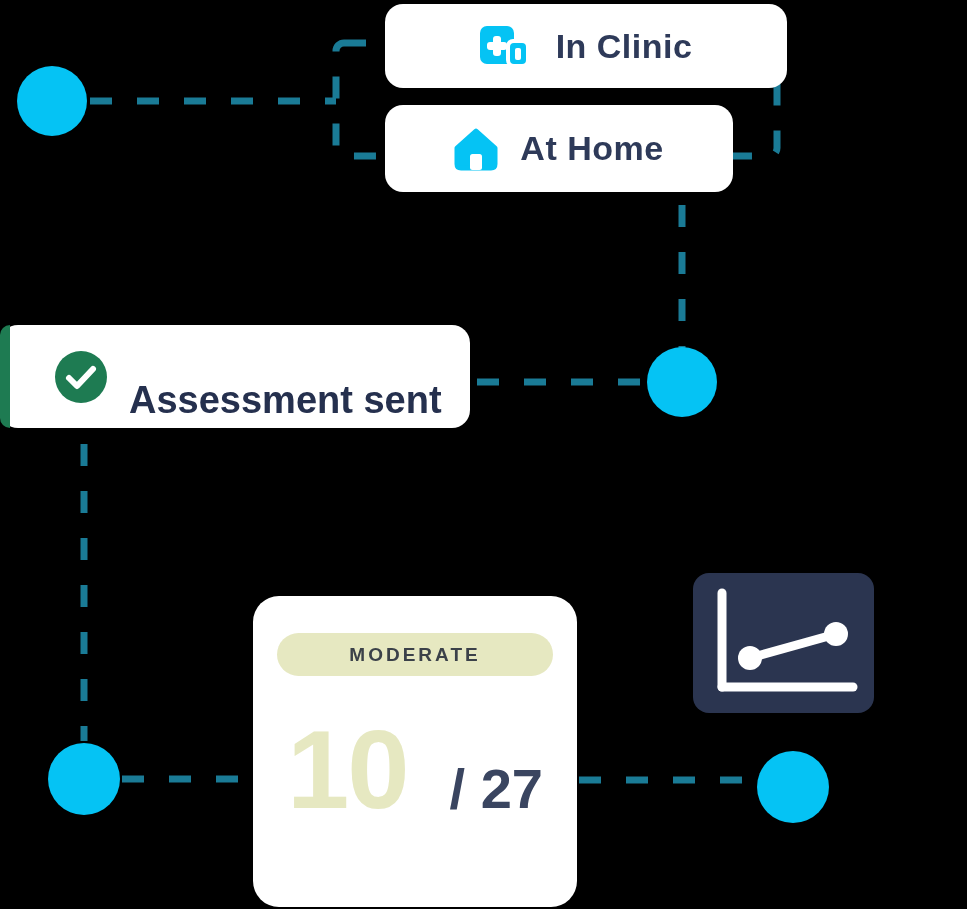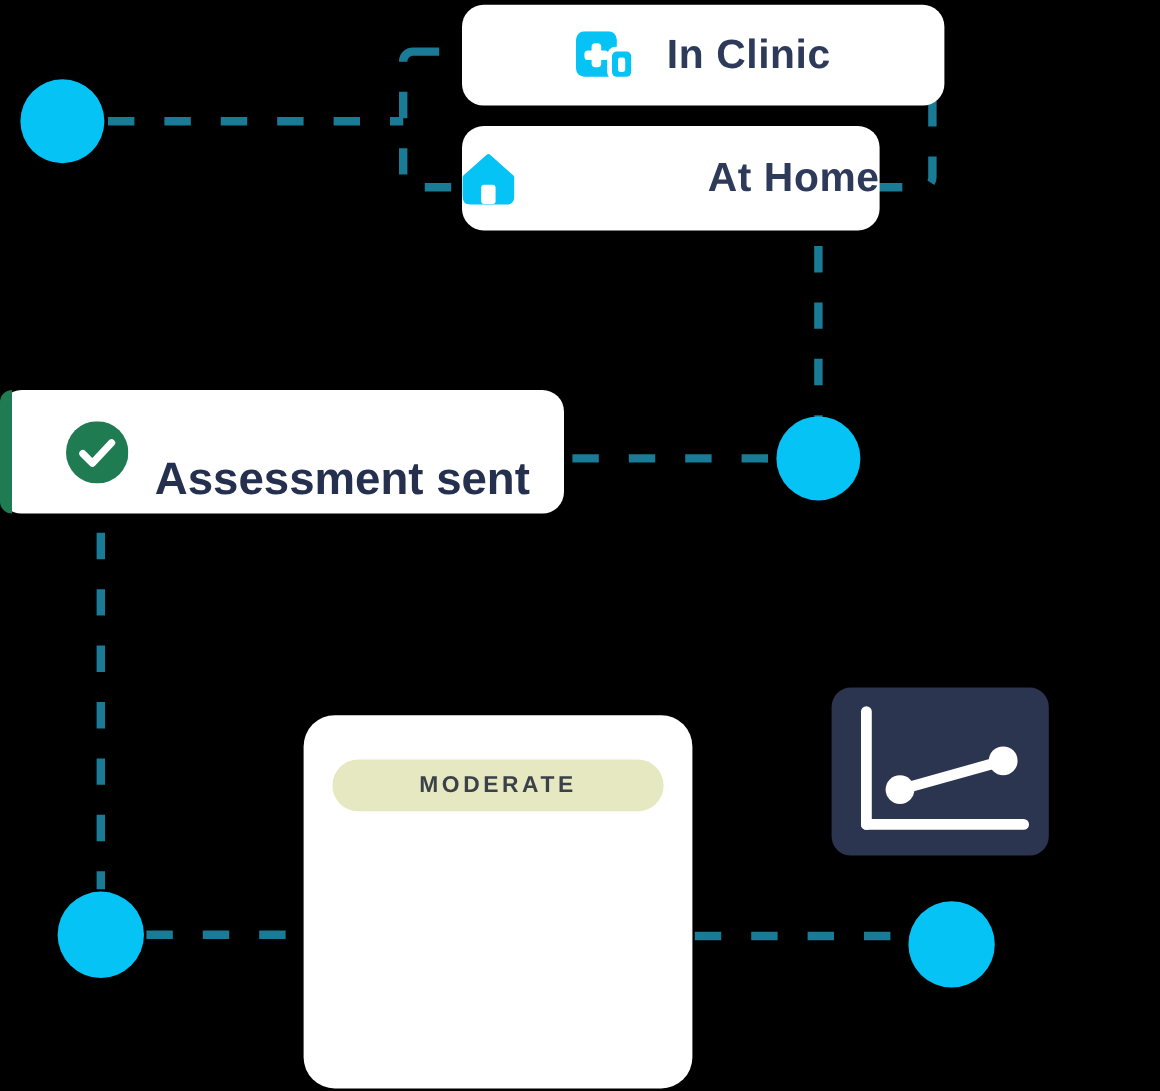--- a/index.html
+++ b/index.html
@@ -26,21 +26,21 @@
     position: absolute;
     background: var(--card-bg, #fff);
     border-radius: 18px;
     display: flex;
     align-items: center;
     z-index: 2;
     font-weight: bold;
     box-sizing: border-box;
   }
   .card-clinic { left: 385px; top: 4px;  width: 402px; height: 84px; justify-content: center; gap: 26px; }
-  .card-home   { left: 385px; top: 105px; width: 348px; height: 87px; justify-content: space-between; gap: 22px; }
+  .card-home   { left: 385px; top: 105px; width: 348px; height: 87px; justify-content: center; gap: 22px; }
   .chip-label  { font-size: 34px; color: var(--navy-text, #2E3A59); letter-spacing: 0.5px; }
 
   .card-assessment { left: 0; top: 325px; width: 470px; height: 103px; padding-left: 55px; gap: 22px; }
   .assessment-stripe {
     position: absolute; left: 0; top: 0; bottom: 0; width: 10px;
     background: var(--green, #1E7B52);
     border-radius: 10px 0 0 10px;
   }
   .assessment-label { font-size: 38px; color: var(--assessment-text, #25304E); margin-top: 48px; }
   .check-badge { flex: 0 0 auto; width: 52px; height: 52px; }
@@ -130,20 +130,24 @@
     <div class="assessment-stripe"></div>
     <svg class="check-badge" viewBox="0 0 52 52">
       <circle cx="26" cy="26" r="26" fill="var(--green)"></circle>
       <polyline points="14,27 22,35 38,18" fill="none" stroke="var(--icon-white)" stroke-width="6" stroke-linecap="round" stroke-linejoin="round"></polyline>
     </svg>
     <span class="assessment-label">Assessment sent</span>
   </div>
 
   <div class="card card-score">
     <div class="severity-pill">MODERATE</div>
+    <div class="score-row">
+      <span class="score-value">10</span>
+      <span class="score-denominator">/ 27</span>
+    </div>
   </div>
 
   <div class="card card-chart">
     <svg width="181" height="140" viewBox="0 0 181 140">
       <line x1="29" y1="20" x2="29" y2="114" stroke="var(--icon-white)" stroke-width="9" stroke-linecap="round"></line>
       <line x1="29" y1="114" x2="160" y2="114" stroke="var(--icon-white)" stroke-width="9" stroke-linecap="round"></line>
       <line x1="57" y1="85" x2="143" y2="61" stroke="var(--icon-white)" stroke-width="9" stroke-linecap="round"></line>
       <circle cx="57" cy="85" r="12" fill="var(--icon-white)"></circle>
       <circle cx="143" cy="61" r="12" fill="var(--icon-white)"></circle>
     </svg>

